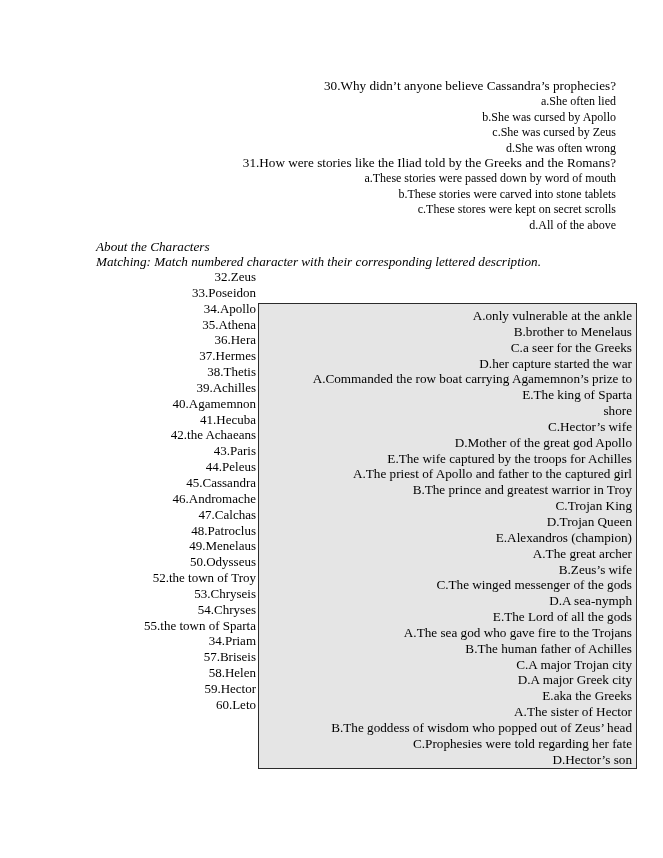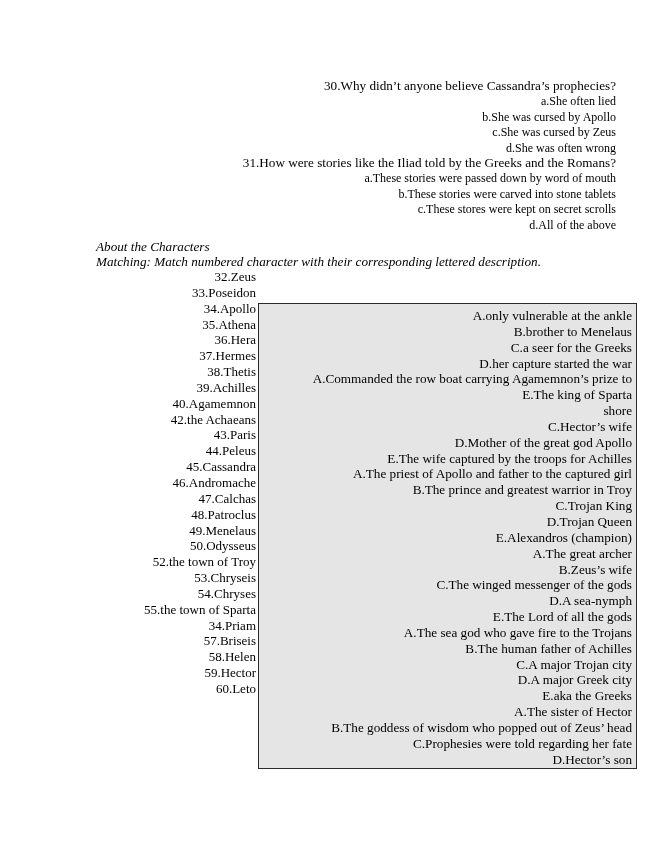--- a/index.html
+++ b/index.html
@@ -175,20 +175,21 @@
   <div id="match-numbers">
       <div class="num-line"><span class="num-idx">32.</span><span class="num-text">Zeus</span></div>
       <div class="num-line"><span class="num-idx">33.</span><span class="num-text">Poseidon</span></div>
       <div class="num-line"><span class="num-idx">34.</span><span class="num-text">Apollo</span></div>
       <div class="num-line"><span class="num-idx">35.</span><span class="num-text">Athena</span></div>
       <div class="num-line"><span class="num-idx">36.</span><span class="num-text">Hera</span></div>
       <div class="num-line"><span class="num-idx">37.</span><span class="num-text">Hermes</span></div>
       <div class="num-line"><span class="num-idx">38.</span><span class="num-text">Thetis</span></div>
       <div class="num-line"><span class="num-idx">39.</span><span class="num-text">Achilles</span></div>
       <div class="num-line"><span class="num-idx">40.</span><span class="num-text">Agamemnon</span></div>
+      <div class="num-line"><span class="num-idx">41.</span><span class="num-text">Hecuba</span></div>
       <div class="num-line"><span class="num-idx">42.</span><span class="num-text">the Achaeans</span></div>
       <div class="num-line"><span class="num-idx">43.</span><span class="num-text">Paris</span></div>
       <div class="num-line"><span class="num-idx">44.</span><span class="num-text">Peleus</span></div>
       <div class="num-line"><span class="num-idx">45.</span><span class="num-text">Cassandra</span></div>
       <div class="num-line"><span class="num-idx">46.</span><span class="num-text">Andromache</span></div>
       <div class="num-line"><span class="num-idx">47.</span><span class="num-text">Calchas</span></div>
       <div class="num-line"><span class="num-idx">48.</span><span class="num-text">Patroclus</span></div>
       <div class="num-line"><span class="num-idx">49.</span><span class="num-text">Menelaus</span></div>
       <div class="num-line"><span class="num-idx">50.</span><span class="num-text">Odysseus</span></div>
       <div class="num-line"><span class="num-idx">52.</span><span class="num-text">the town of Troy</span></div>

